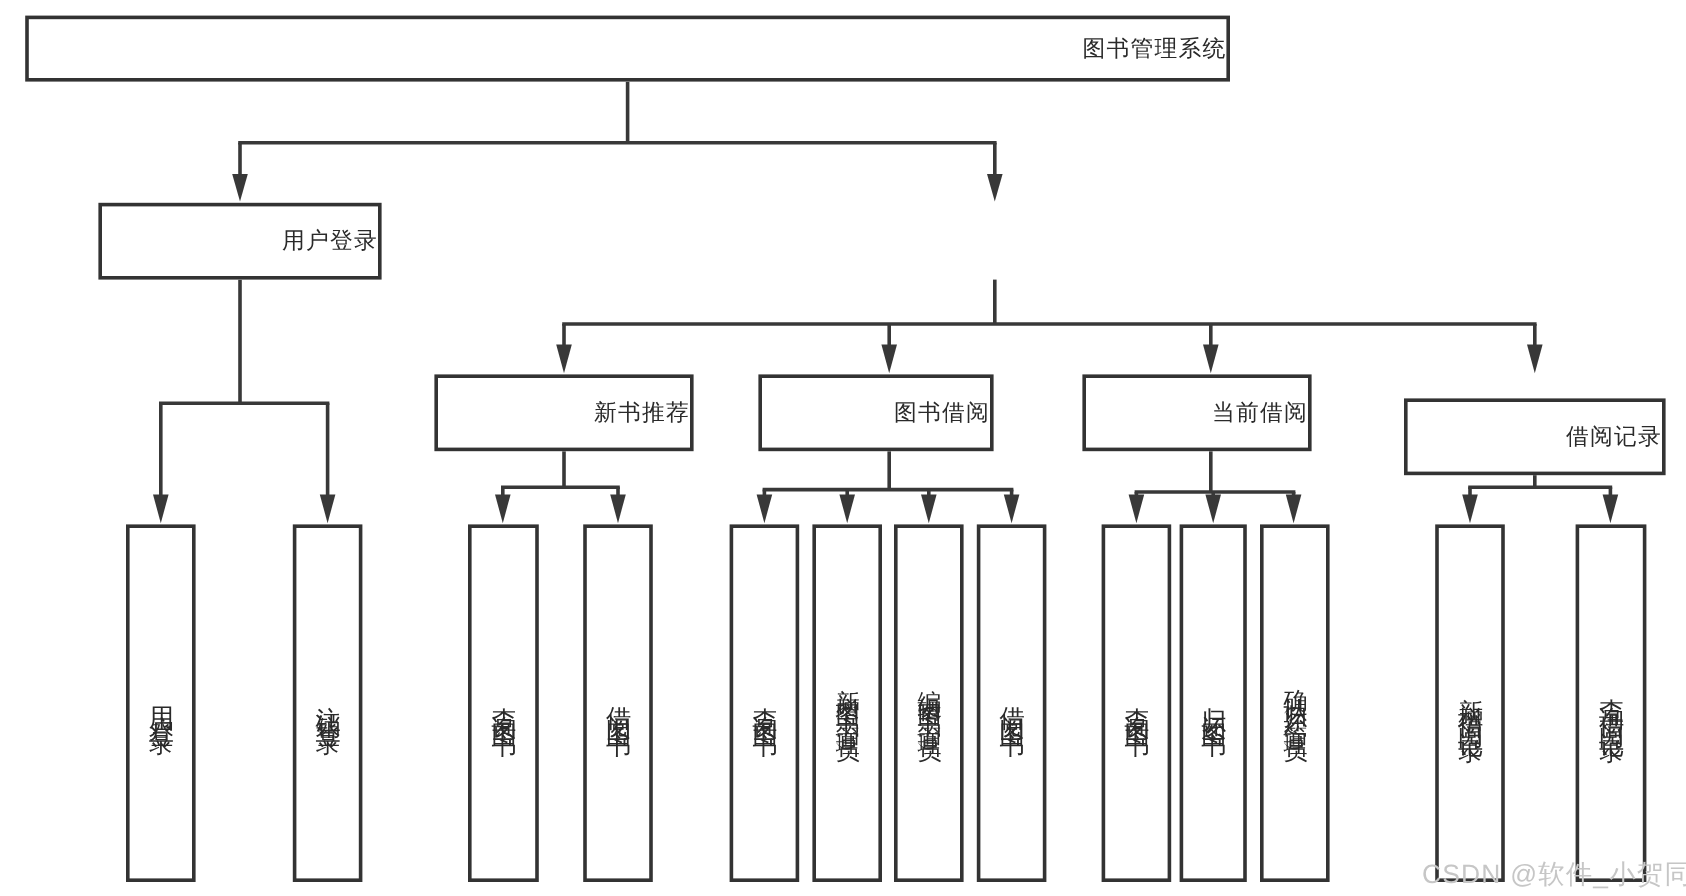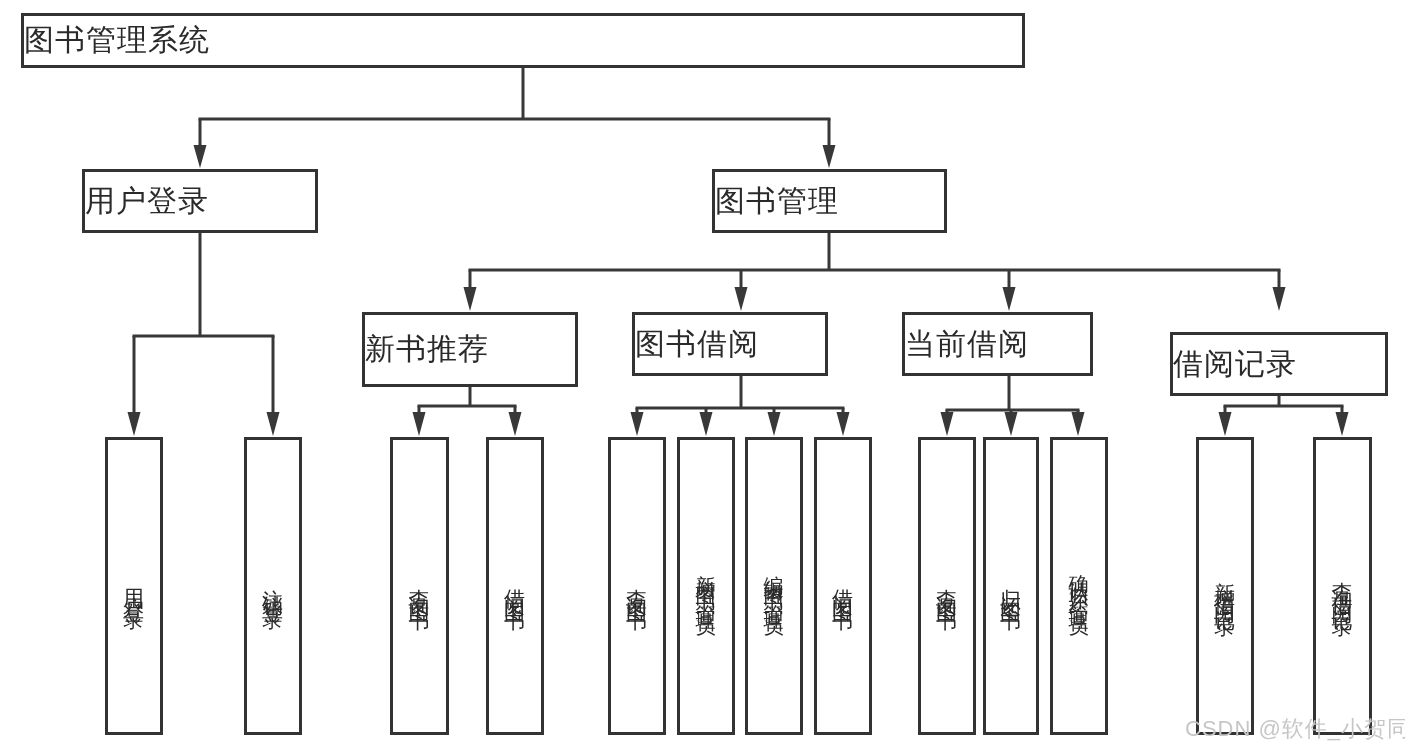--- a/index.html
+++ b/index.html
@@ -11,23 +11,23 @@
     overflow:hidden;
   }
   .connectors{position:absolute;left:0;top:0;width:1405px;height:747px;}
   .connectors line{stroke:#383838;stroke-width:3;}
   .connectors polygon{fill:#383838;stroke:none;}
   .box{
     position:absolute;
     box-sizing:border-box;
     border:3px solid #333333;
     background:#ffffff;
-    display:flex;align-items:center;justify-content:flex-start;
+    display:flex;align-items:center;justify-content:flex-end;
     color:#2a2a2a;
-    font-size:30px;
+    font-size:19px;
     letter-spacing:1px;
     z-index:2;
   }
   .leaf{
     position:absolute;
     top:437px;height:298px;
     box-sizing:border-box;
     border:3px solid #333333;
     background:#ffffff;
     display:flex;align-items:center;justify-content:center;
@@ -134,25 +134,22 @@
     </g>
   </svg>
 
   <div class="box" style="left:21px;top:13px;width:1004px;height:55px;">
     <span>图书管理系统</span>
   </div>
 
   <div class="box" style="left:82px;top:169px;width:236px;height:64px;">
     <span>用户登录</span>
   </div>
-  <div class="box" style="left:712px;top:169px;width:235px;height:64px;">
-    <span>图书管理</span>
-  </div>
-
-  <div class="box" style="left:362px;top:312px;width:216px;height:75px;">
+
+  <div class="box" style="left:362px;top:312px;width:216px;height:64px;">
     <span>新书推荐</span>
   </div>
   <div class="box" style="left:632px;top:312px;width:196px;height:64px;">
     <span>图书借阅</span>
   </div>
   <div class="box" style="left:902px;top:312px;width:191px;height:64px;">
     <span>当前借阅</span>
   </div>
   <div class="box" style="left:1170px;top:312px;width:218px;height:64px;margin-top:20px;">
     <span>借阅记录</span>

